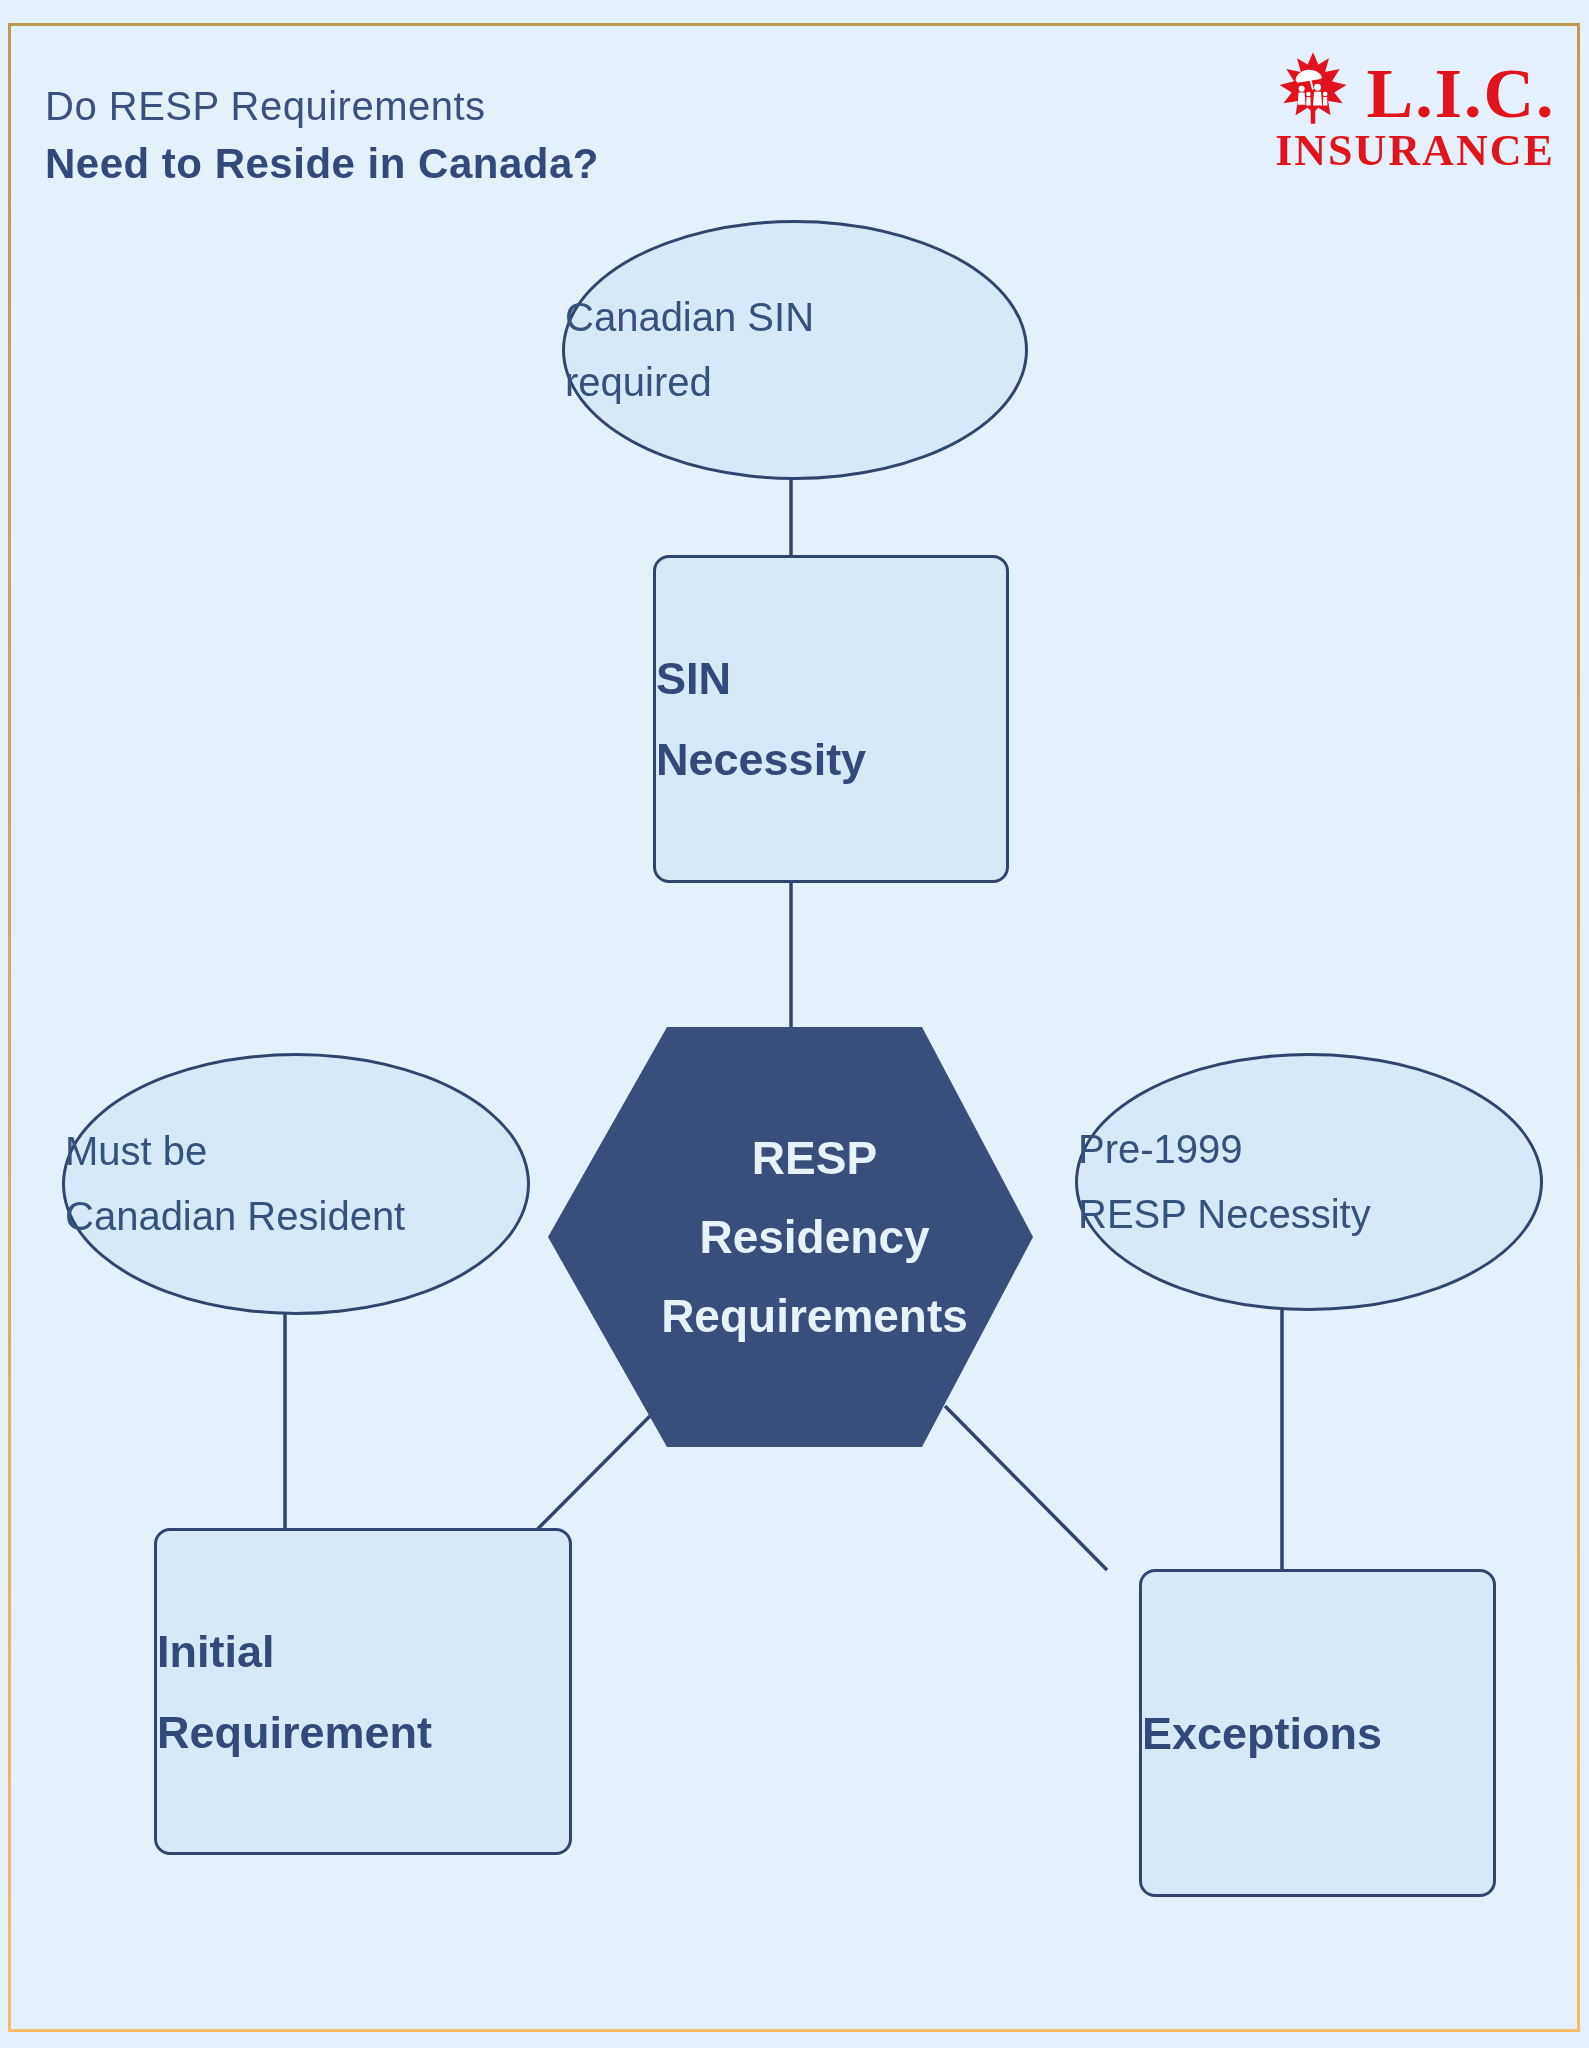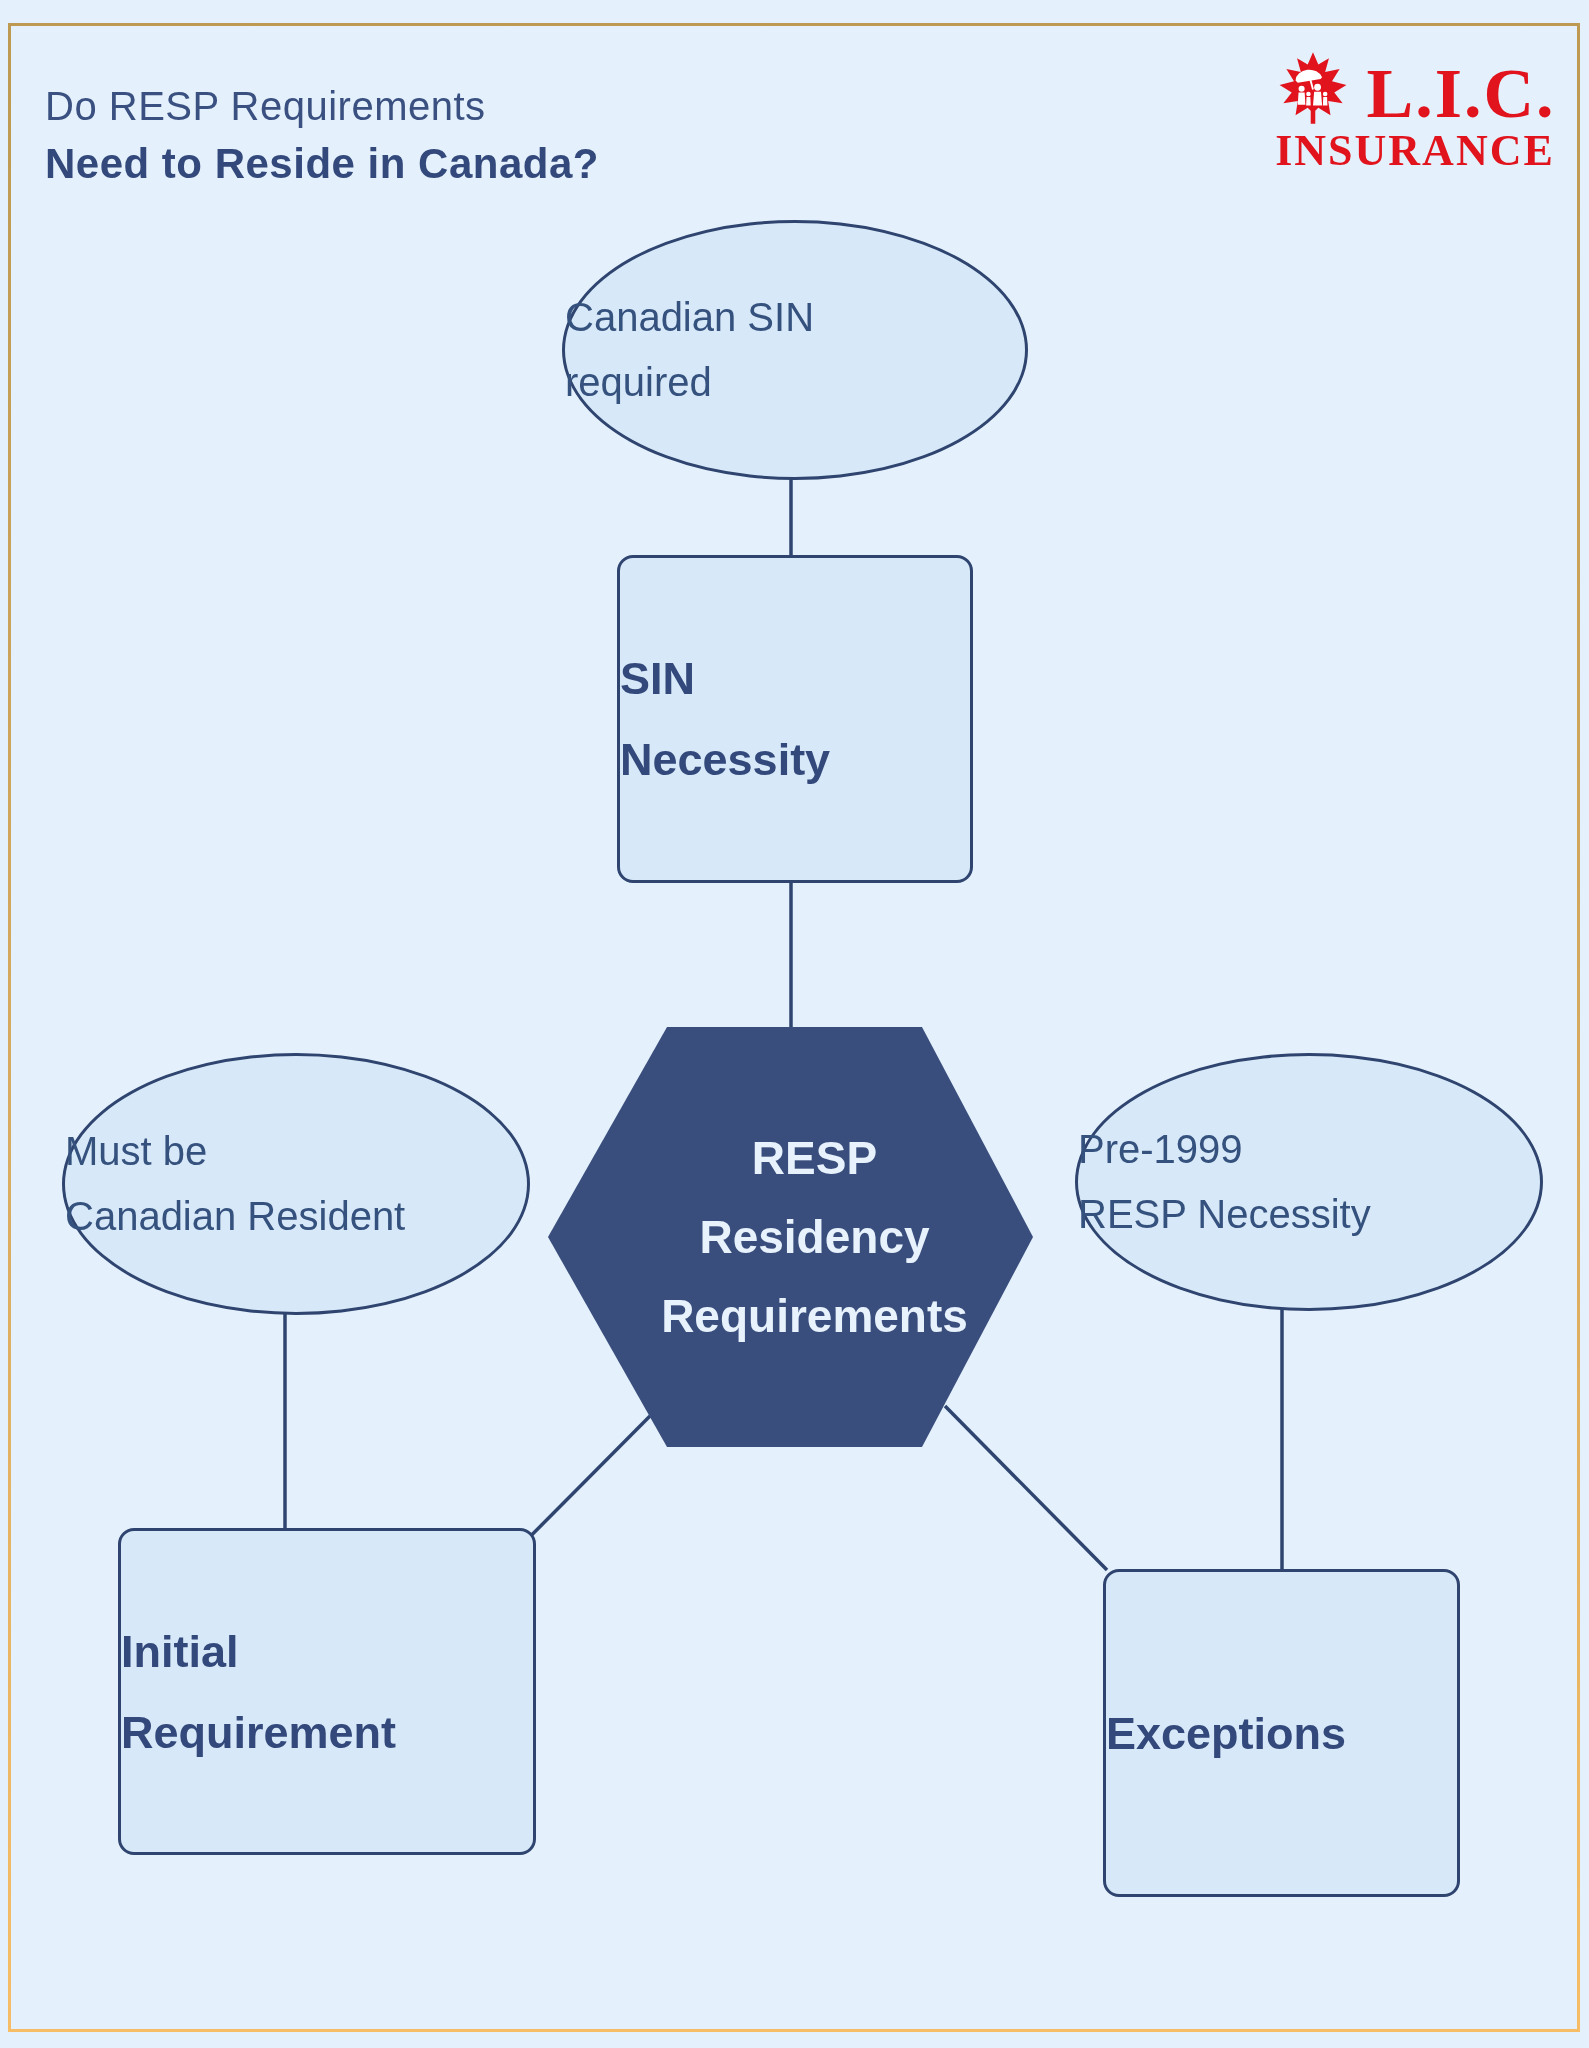--- a/index.html
+++ b/index.html
@@ -40,21 +40,21 @@
   .lines-layer{position:absolute;left:0;top:0;z-index:1;}
   .node{
     position:absolute;z-index:2;
     box-sizing:border-box;
     background:#d7e9f8;
     border:3px solid #2f4570;
     display:flex;flex-direction:column;align-items:flex-start;justify-content:center;
     text-align:center;
   }
   .ellipse{border-radius:50%;}
-  .box{border-radius:16px;}
+  .box{border-radius:16px;margin-left:36px;}
   .ellipse .ln{font-size:40px;font-weight:400;line-height:65px;color:#35517e;}
   .box .ln{font-size:45px;font-weight:700;line-height:81px;color:#33497b;}
   .hex-label{
     position:absolute;z-index:2;
     left:572px;top:1027px;width:485px;height:420px;
     display:flex;flex-direction:column;align-items:center;justify-content:center;
     text-align:center;
   }
   .hex-label .ln{font-size:46px;font-weight:700;line-height:79px;color:#e7f2fc;}
   

